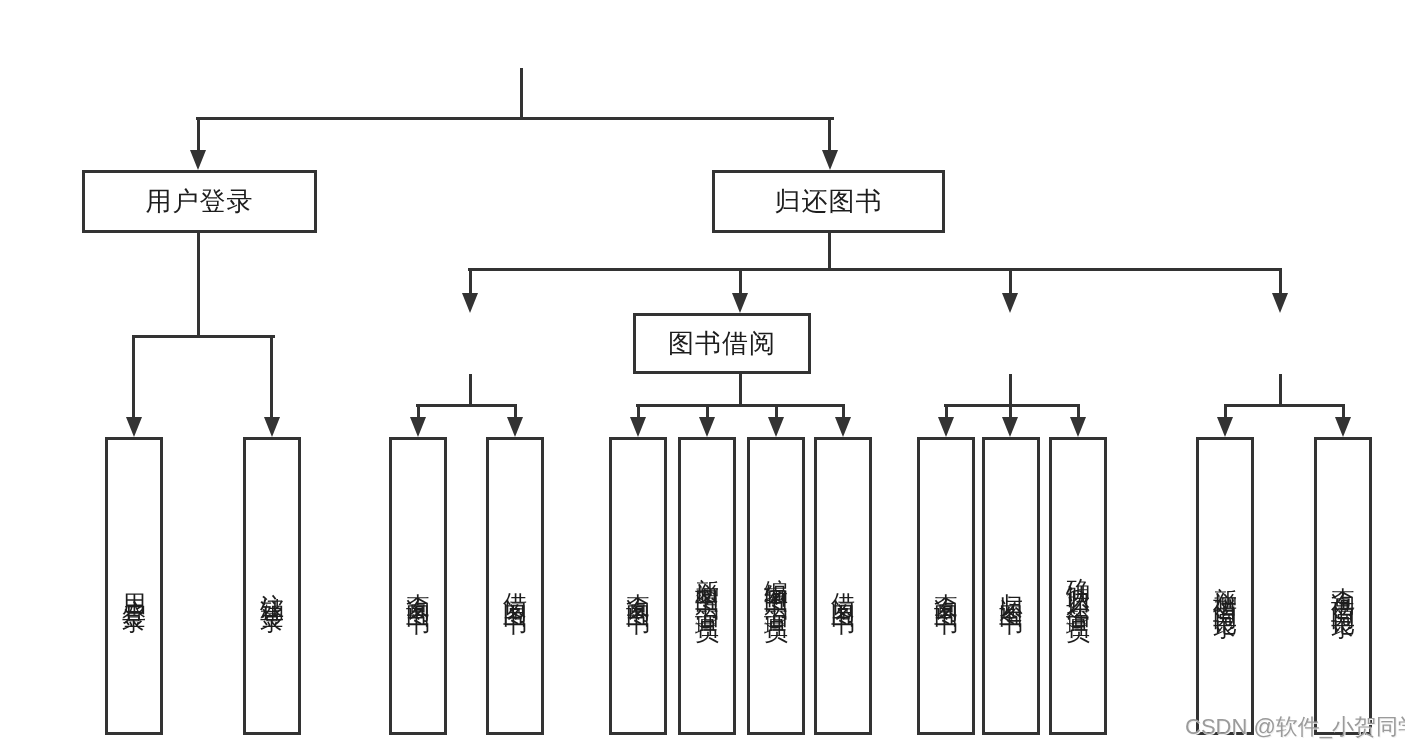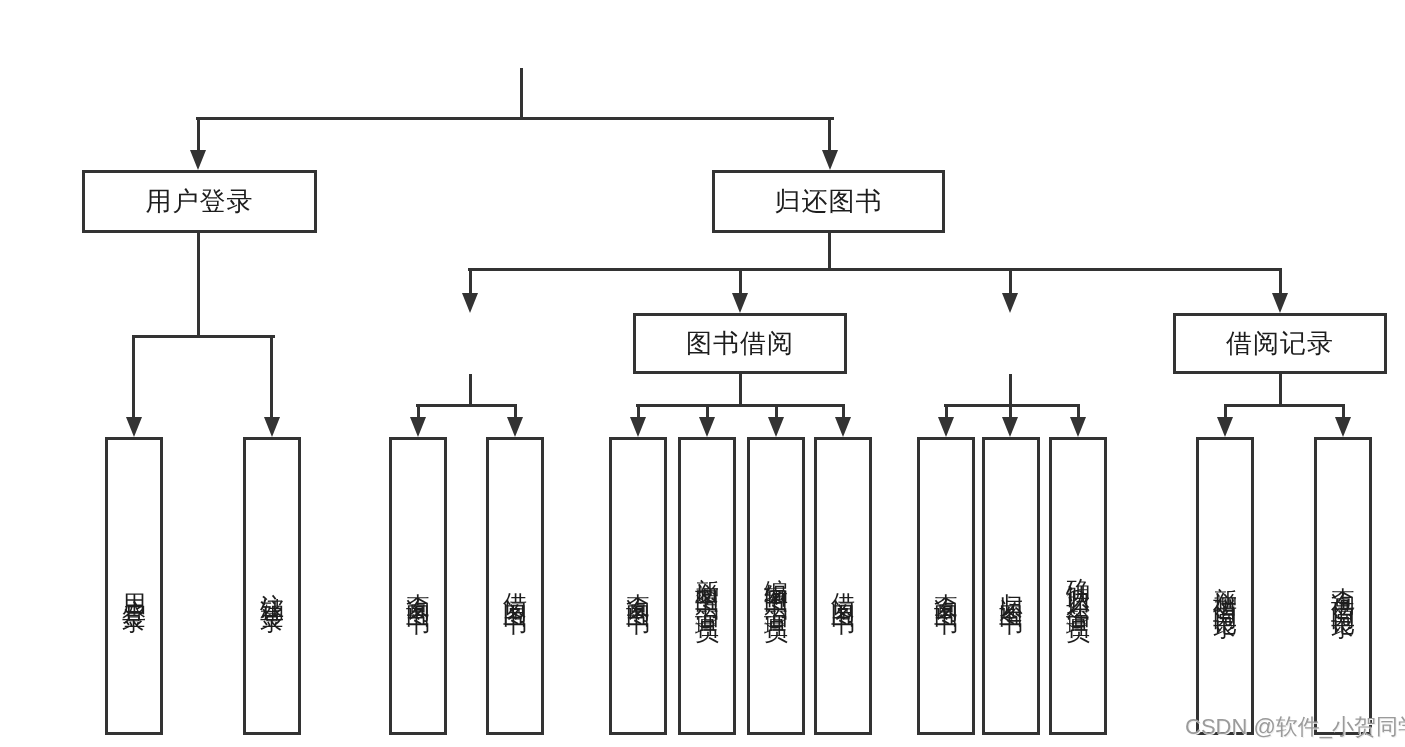--- a/index.html
+++ b/index.html
@@ -82,25 +82,22 @@
   <div class="edge" style="left:468px; top:268px; width:814px; height:3px;"></div>
   <div class="edge" style="left:469px; top:268px; width:3px; height:27px;"></div>
   <div class="arrow" style="left:462px; top:293px;"></div>
   <div class="edge" style="left:739px; top:268px; width:3px; height:27px;"></div>
   <div class="arrow" style="left:732px; top:293px;"></div>
   <div class="edge" style="left:1009px; top:268px; width:3px; height:27px;"></div>
   <div class="arrow" style="left:1002px; top:293px;"></div>
   <div class="edge" style="left:1279px; top:268px; width:3px; height:27px;"></div>
   <div class="arrow" style="left:1272px; top:293px;"></div>
 
-  <div class="node h-node" style="left:633px; top:313px; width:214px; height:61px;">
+  <div class="node h-node" style="left:633px; top:313px; width:178px; height:61px;">
     <span>图书借阅</span>
-  </div>
-  <div class="node h-node" style="left:1173px; top:313px; width:214px; height:61px;">
-    <span>借阅记录</span>
   </div>
 
   <div class="edge" style="left:469px; top:374px; width:3px; height:33px;"></div>
   <div class="edge" style="left:416px; top:404px; width:101px; height:3px;"></div>
   <div class="edge" style="left:417px; top:404px; width:3px; height:15px;"></div>
   <div class="arrow" style="left:410px; top:417px;"></div>
   <div class="edge" style="left:514px; top:404px; width:3px; height:15px;"></div>
   <div class="arrow" style="left:507px; top:417px;"></div>
 
   <div class="edge" style="left:739px; top:374px; width:3px; height:33px;"></div>

